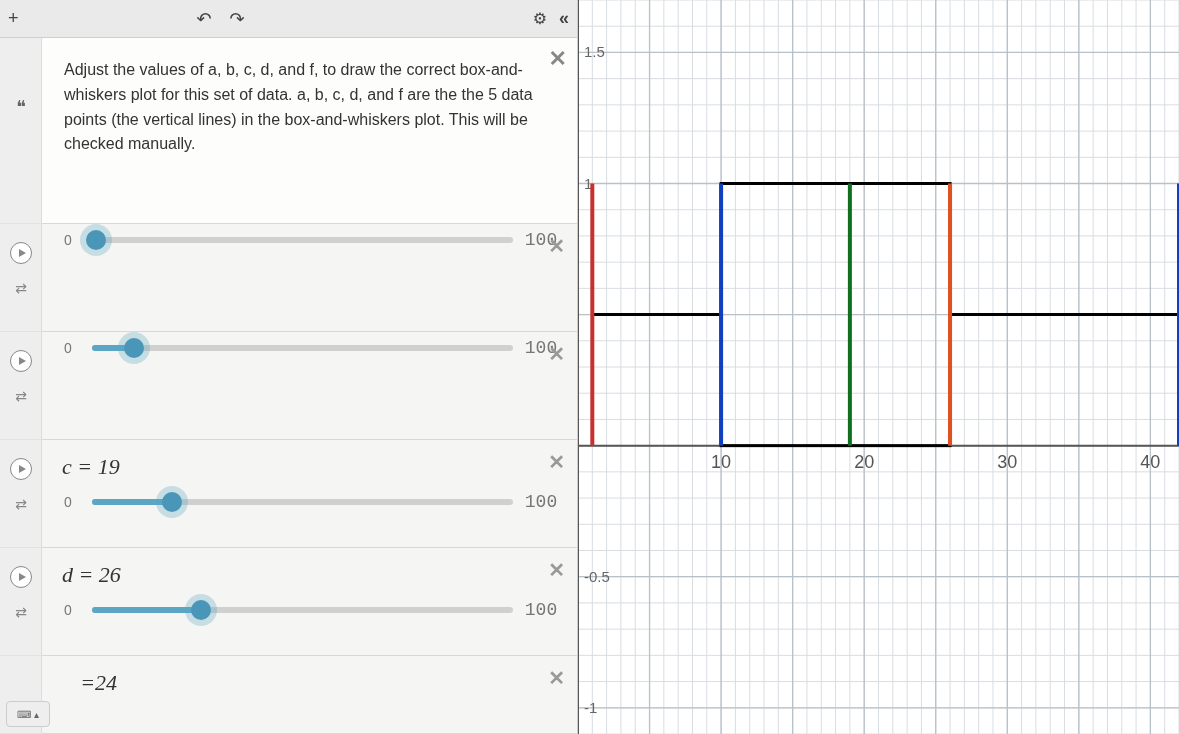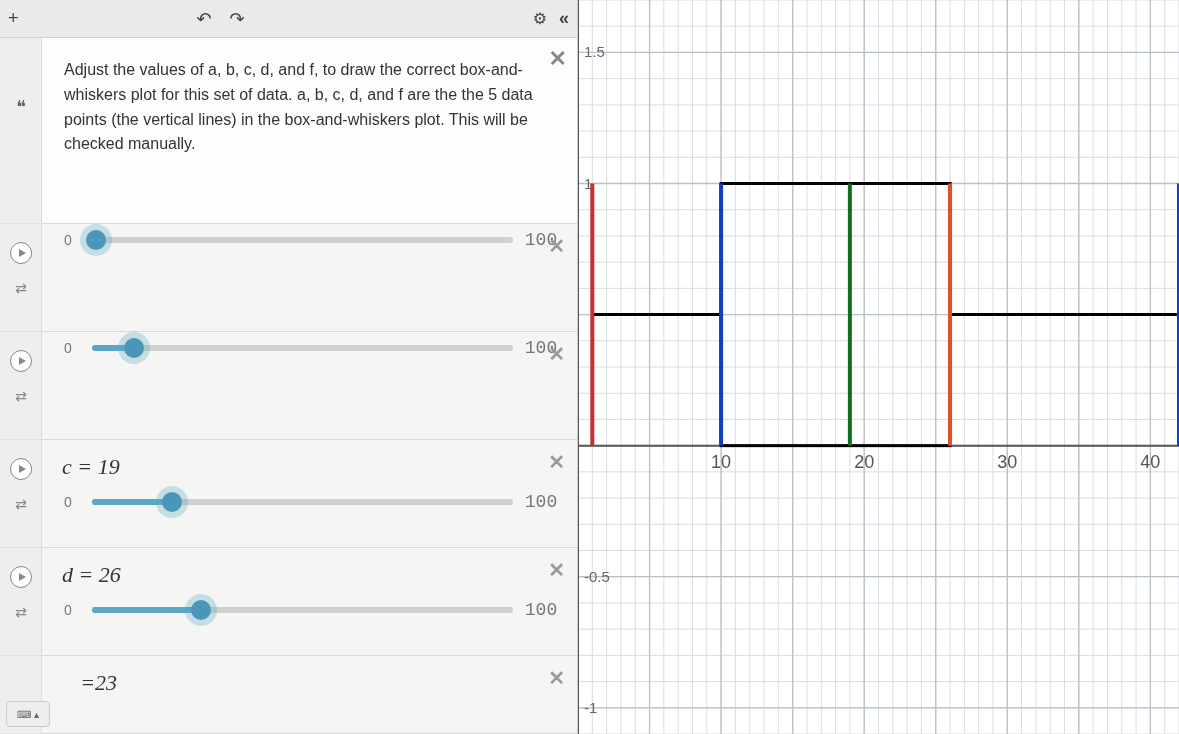--- a/index.html
+++ b/index.html
@@ -156,21 +156,21 @@
             </div>
             <span class="slider-max">100</span>
           </div>
         </div>
 
         <div class="var-row last" style="flex:1;">
           <span class="var-close">✕</span>
           <div class="var-label" style="padding-left:40px;">
             <span style="visibility:hidden;">f</span>
               <span style="margin-left:-8px;"> = </span>
-              <span>23</span>
+              <span>24</span>
           </div>
         </div>
 
       </div>
     </div>
   </div>
 
   <div class="right-panel">
     <svg class="graph" id="graph-svg" viewBox="0 0 601 734" preserveAspectRatio="none">
         <g>

